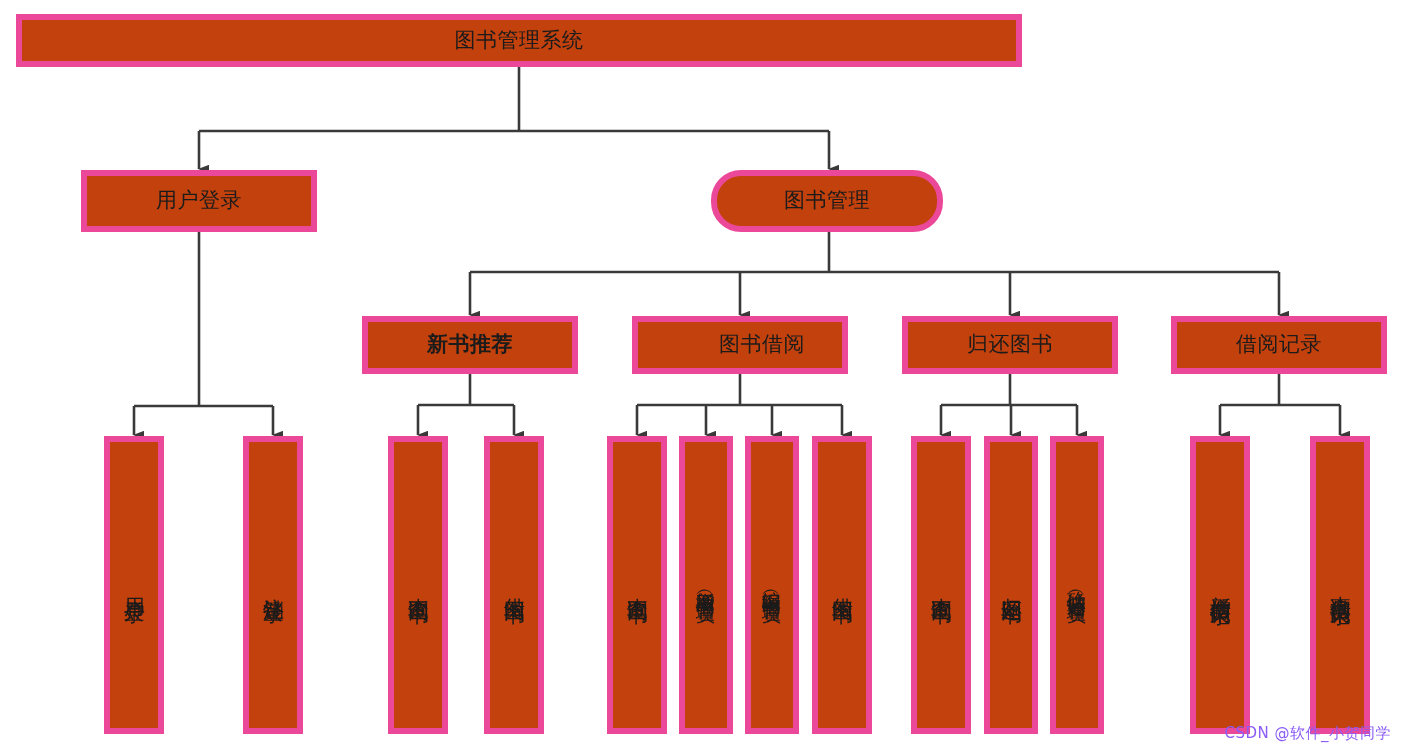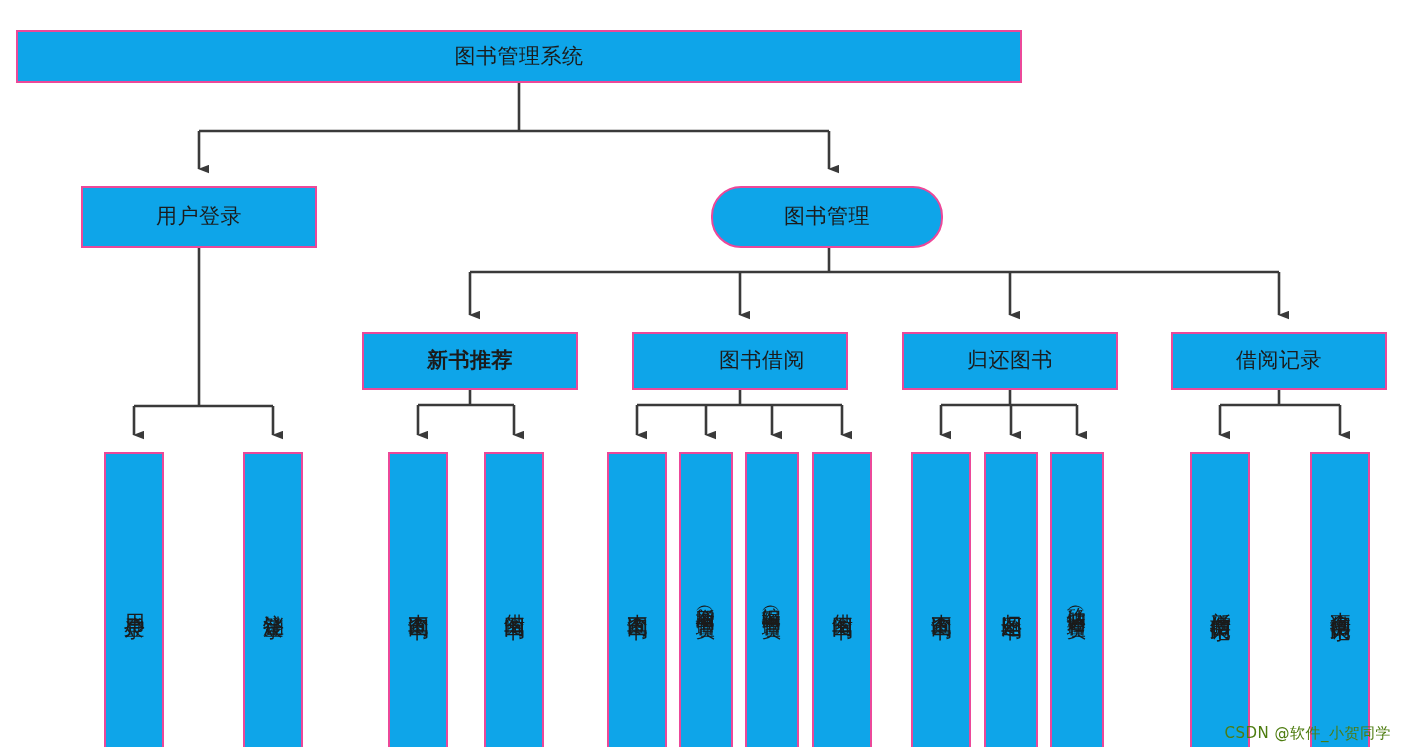--- a/index.html
+++ b/index.html
@@ -21,27 +21,26 @@
     position: absolute;
     left: 0;
     top: 0;
     width: 1405px;
     height: 747px;
     pointer-events: none;
   }
   .node {
     position: absolute;
     box-sizing: border-box;
-    border: 2px solid #ec4899;
-    background: #0ea5e9;
+    border: 6px solid #ec4899;
+    background: #c2410c;
     display: flex;
     align-items: center;
     justify-content: center;
     color: #1b1b1b;
-    margin-top: 16px;
   }
   .node.horiz {
     font-size: 21px;
     letter-spacing: 0.5px;
     line-height: 1.1;
   }
   .node.vert {
     writing-mode: vertical-rl;
     text-orientation: upright;
     font-size: 21px;
@@ -55,21 +54,21 @@
   .node.vert .vlabel {
     writing-mode: vertical-rl;
     text-orientation: upright;
     white-space: nowrap;
   }
   .watermark {
     position: absolute;
     right: 14px;
     bottom: 4px;
     font-size: 15px;
-    color: #4d7c0f;
+    color: #8b5cf6;
     white-space: nowrap;
     letter-spacing: 0.5px;
     margin-left: 45px;
   }
 </style>
 </head>
 <body>
 
 <div id="canvas">
 

